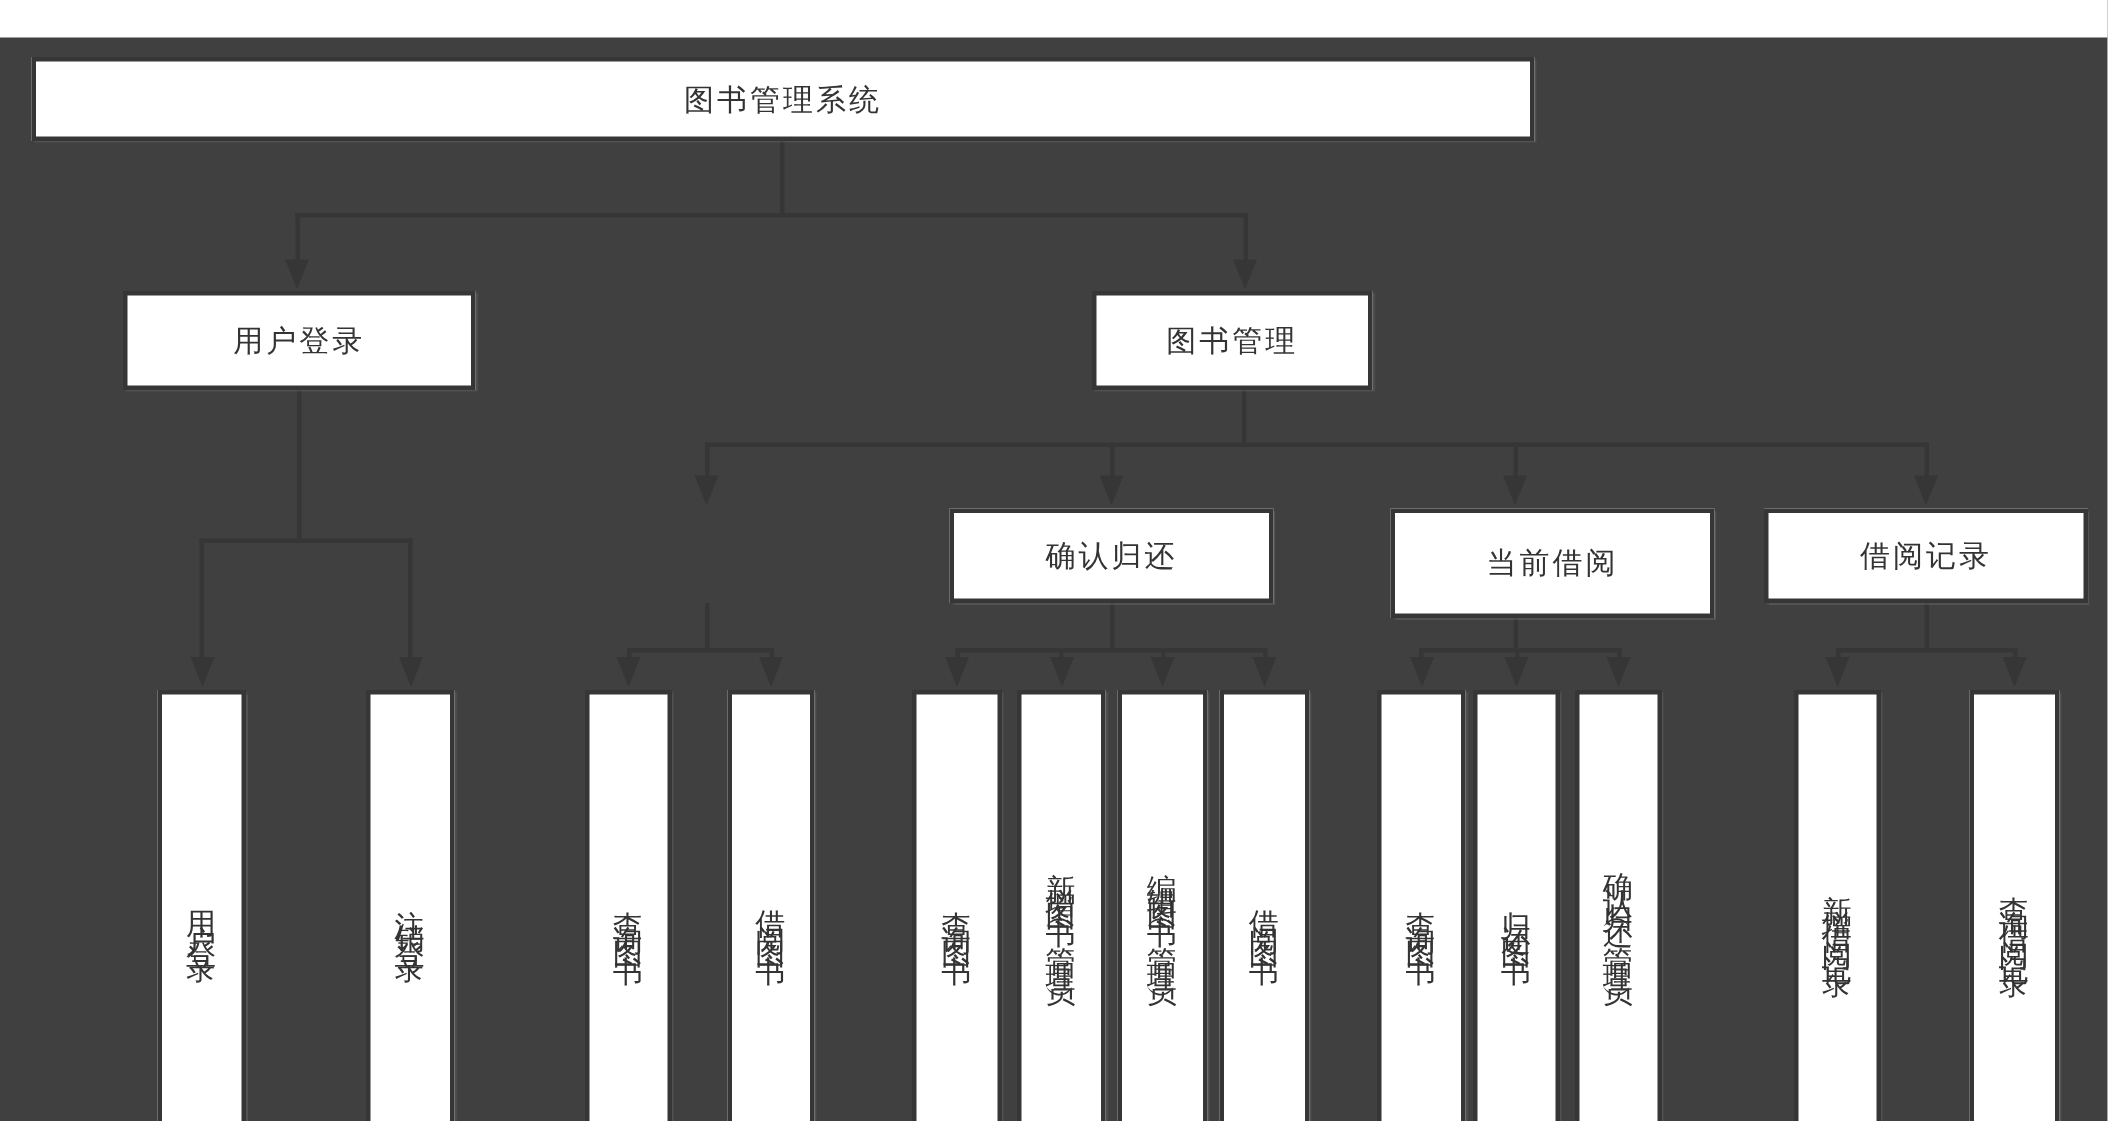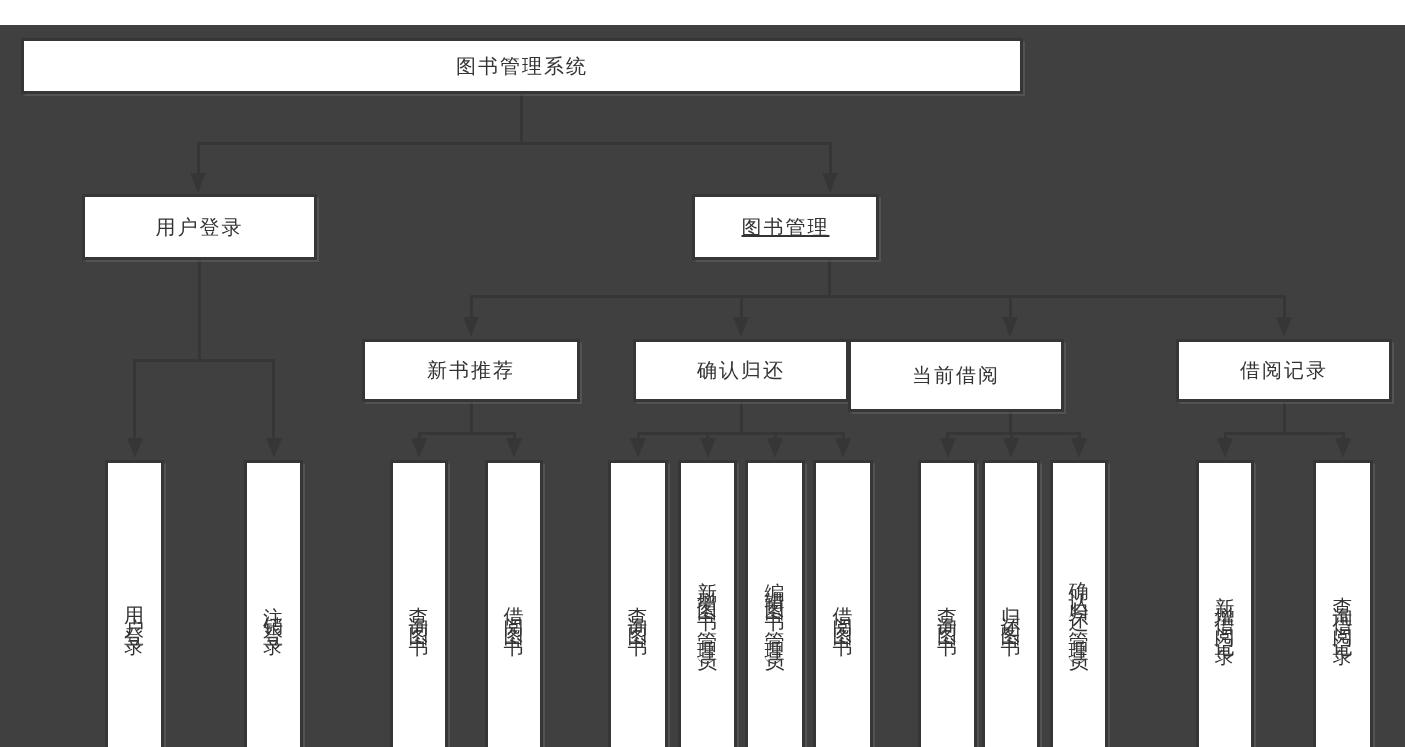--- a/index.html
+++ b/index.html
@@ -70,31 +70,28 @@
 
 <div id="canvas">
 
   <div class="node" style="left:21px; top:13px; width:1002px; height:56px;">
     <span class="hlabel">图书管理系统</span>
   </div>
 
   <div class="node" style="left:82px; top:169px; width:235px; height:66px;">
     <span class="hlabel">用户登录</span>
   </div>
-  <div class="node" style="left:692px; top:169px; width:187px; height:66px;text-decoration:underline;">
+  <div class="node" style="left:728px; top:169px; width:187px; height:66px;">
     <span class="hlabel">图书管理</span>
   </div>
 
-  <div class="node" style="left:362px; top:314px; width:218px; height:63px;">
-    <span class="hlabel">新书推荐</span>
-  </div>
   <div class="node" style="left:633px; top:314px; width:216px; height:63px;">
     <span class="hlabel">确认归还</span>
   </div>
-  <div class="node" style="left:848px; top:314px; width:216px; height:73px;">
+  <div class="node" style="left:927px; top:314px; width:216px; height:73px;">
     <span class="hlabel">当前借阅</span>
   </div>
   <div class="node" style="left:1176px; top:314px; width:216px; height:63px;align-items:center;">
     <span class="hlabel">借阅记录</span>
   </div>
 
   <div class="node" style="left:105px; top:435px; width:59px; height:302px;">
     <span class="vlabel">用户登录</span>
   </div>
   <div class="node" style="left:244px; top:435px; width:59px; height:302px;">

